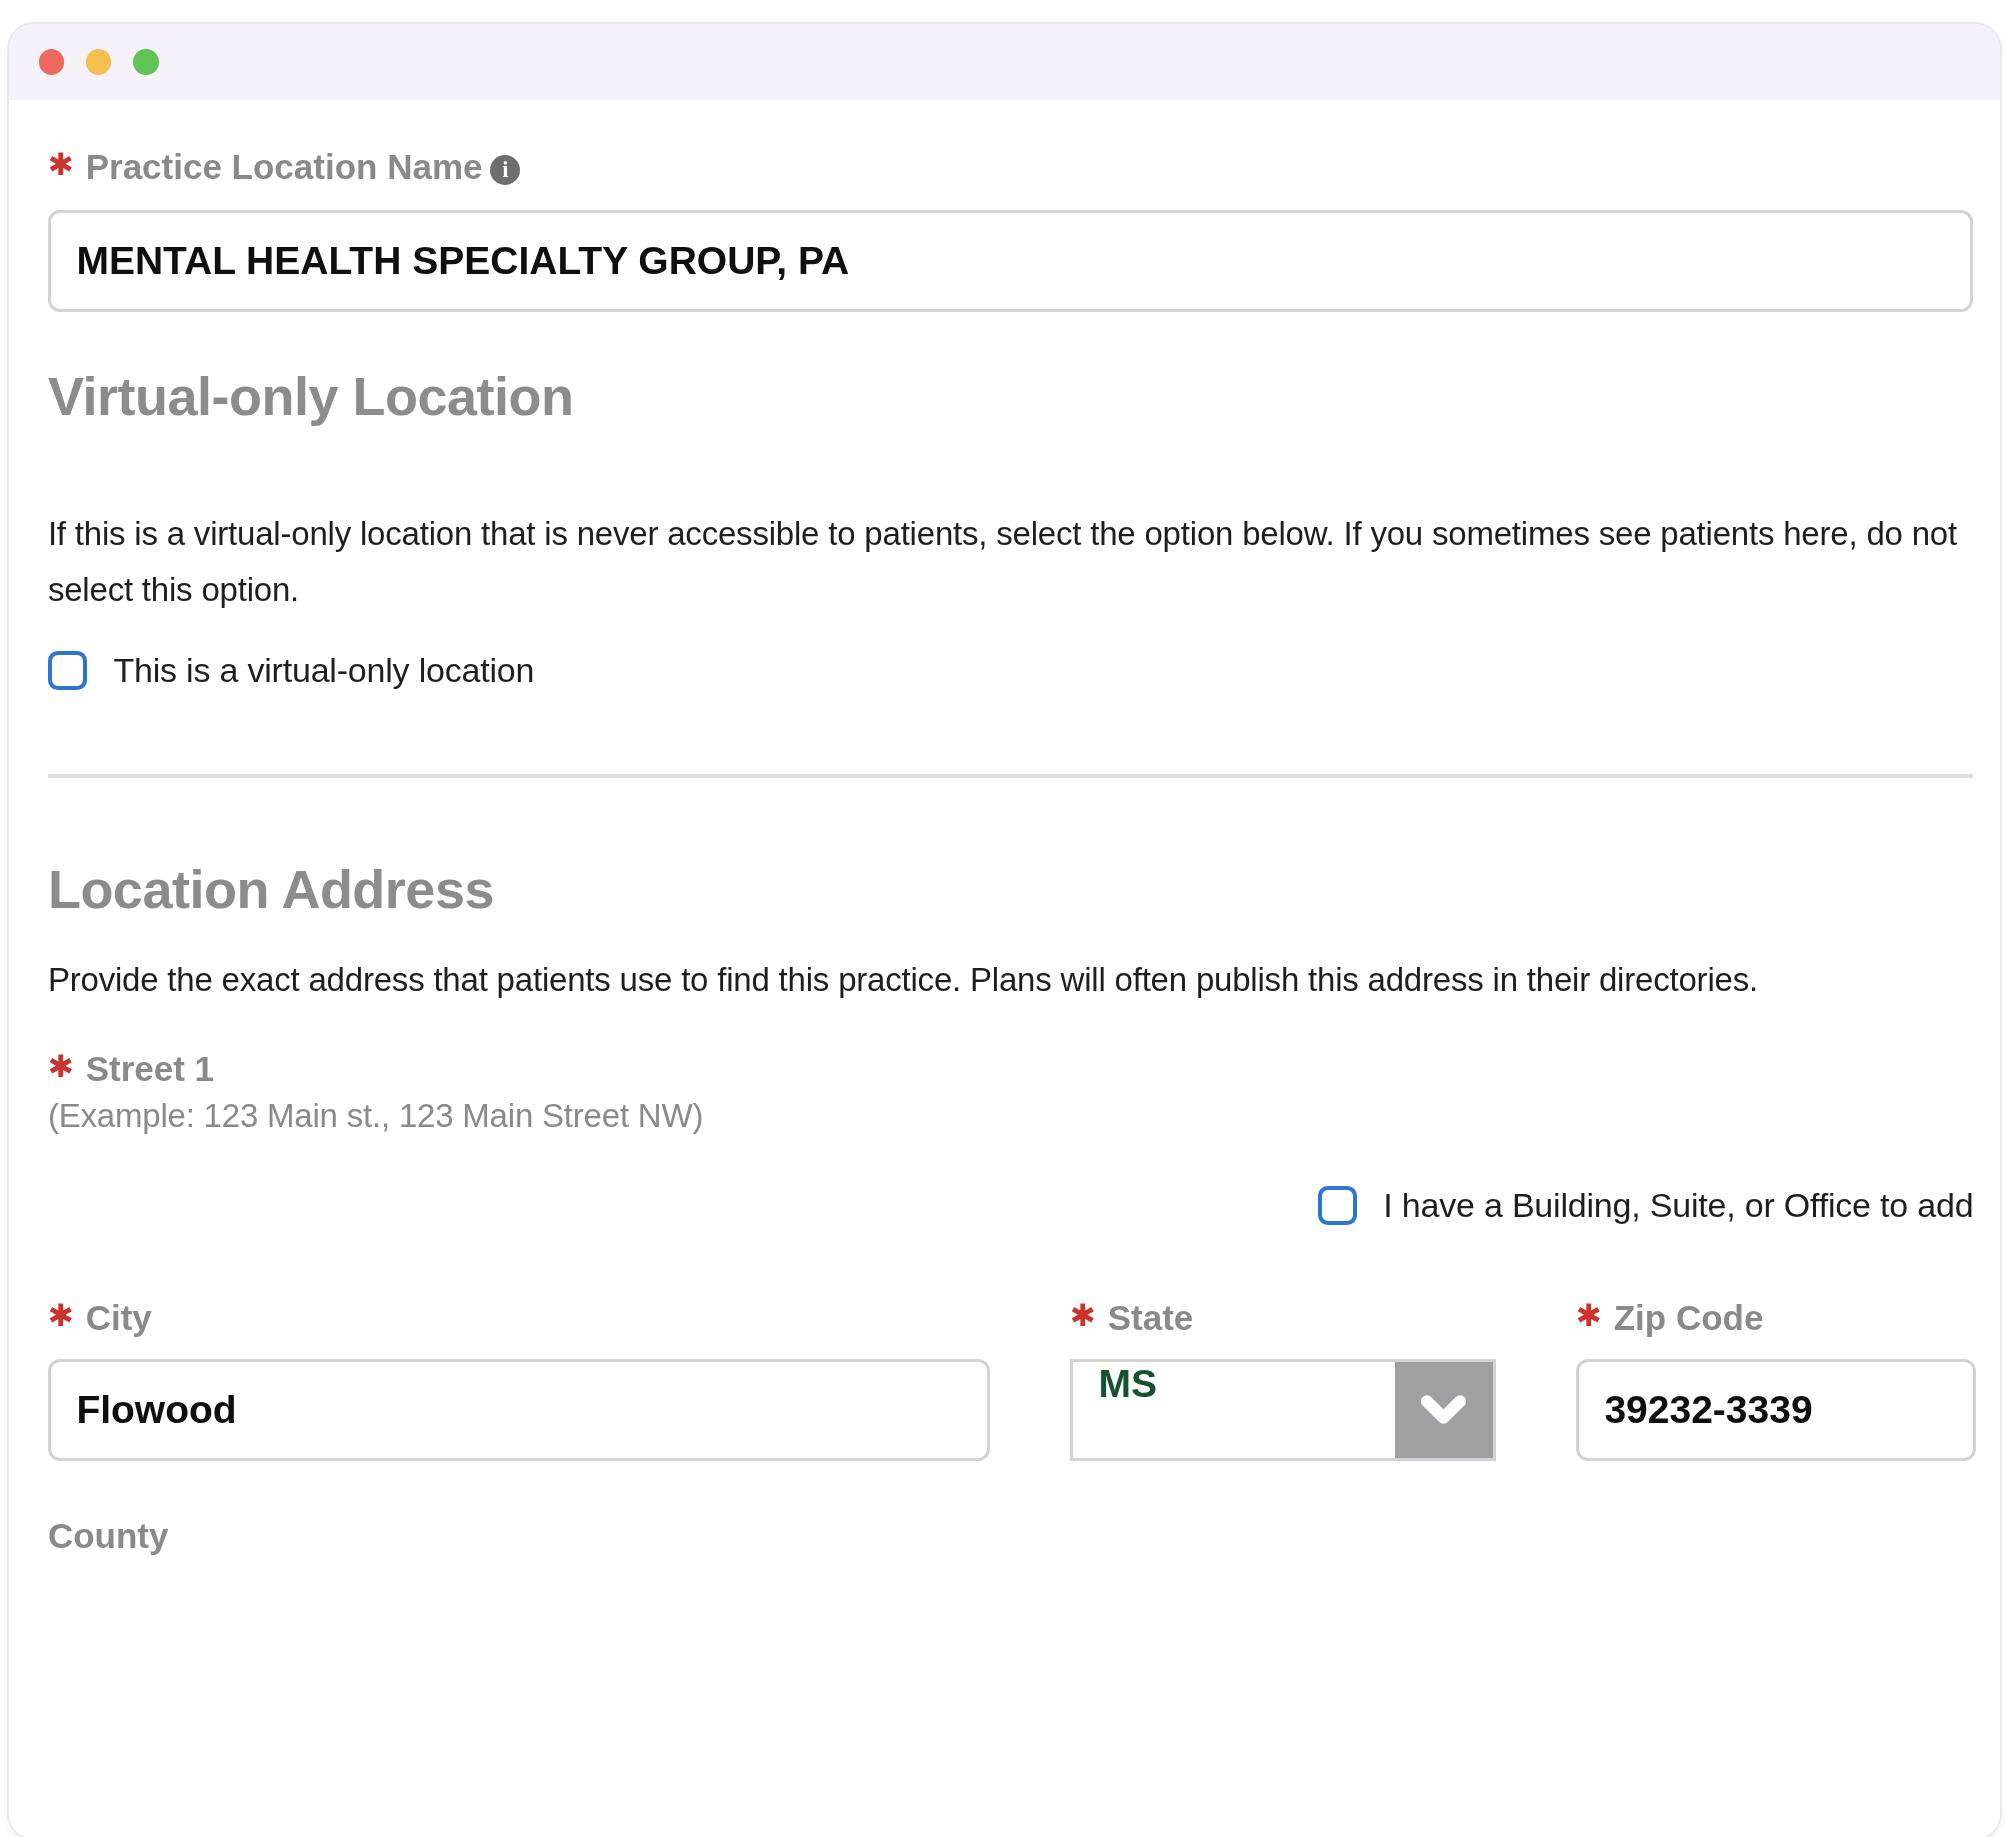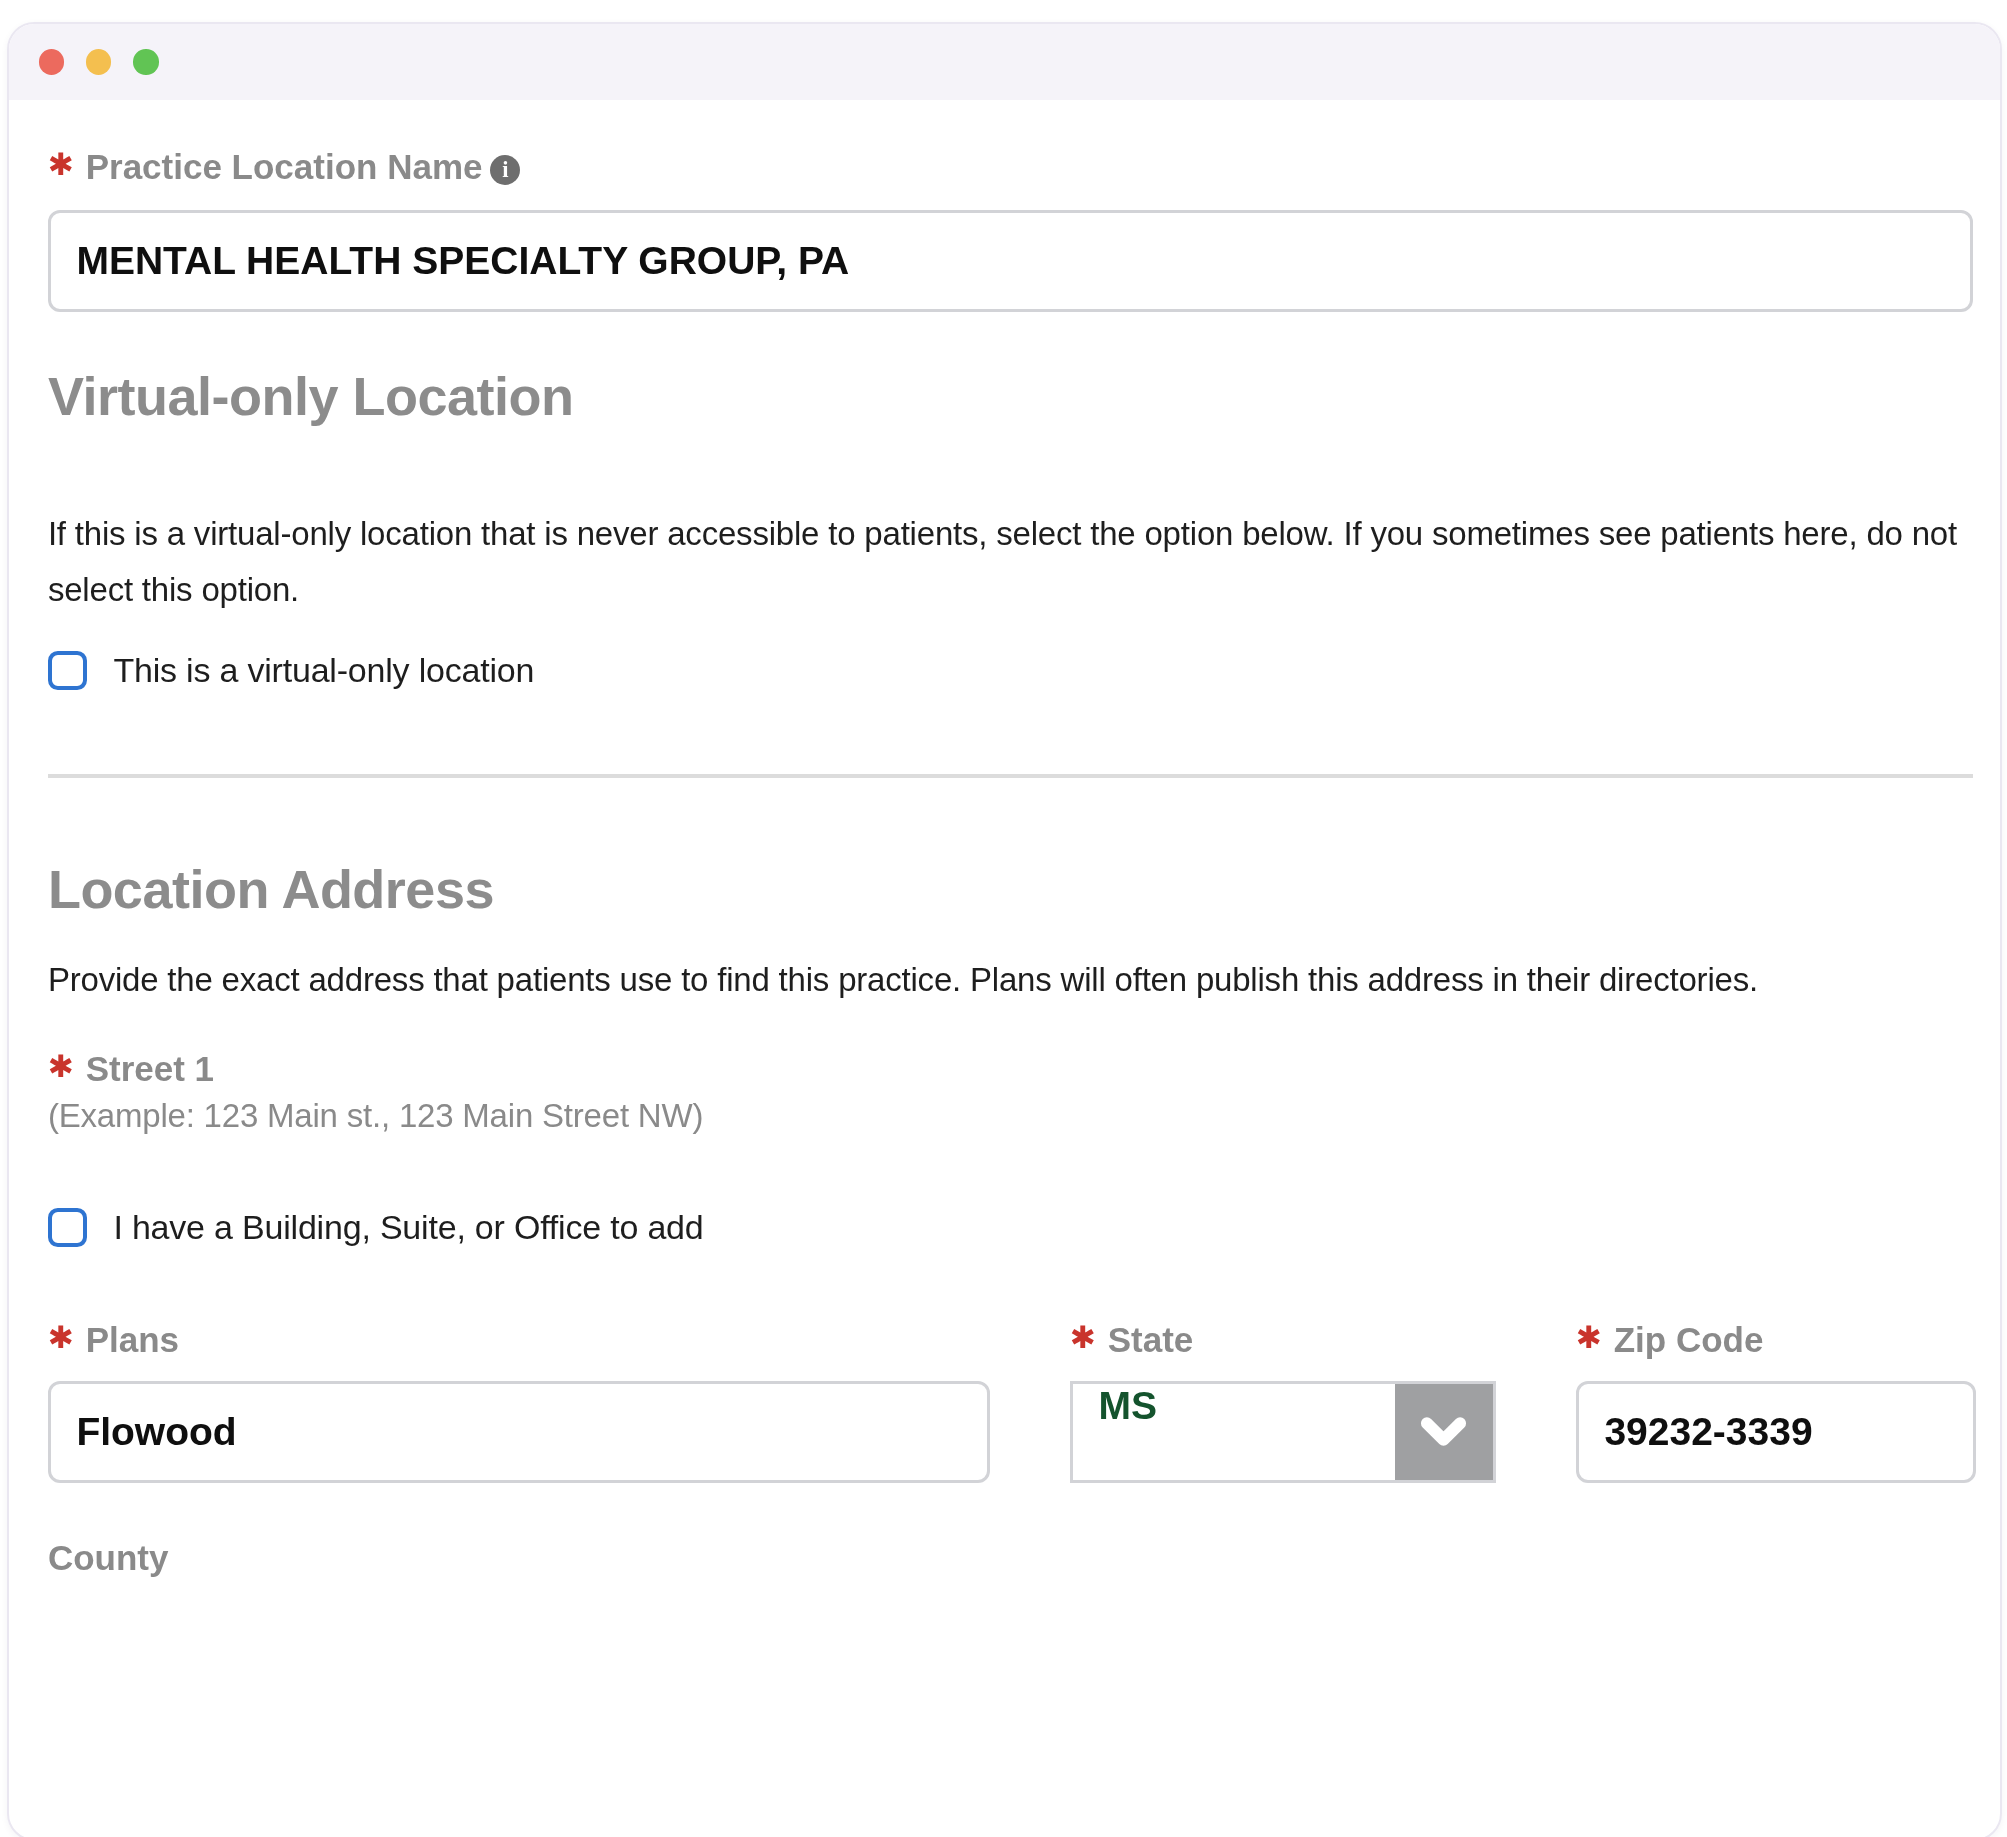--- a/index.html
+++ b/index.html
@@ -52,21 +52,21 @@
   .heading-virtual { margin-top: 57px !important; }
   .heading-address { margin-top: 84px !important; }
   .body-text {
     font-size: 33px; color: #1e1e1e; line-height: 56px; margin: 0;
     max-width: 1929px; letter-spacing: -0.2px;
   }
   .p-virtual { margin-top: 82px; }
   .p-address { margin-top: 35px; }
   .checkbox-row { display: flex; align-items: center; gap: 26.5px; }
   .cb-row-virtual { margin-top: 31px; height: 43px; }
-  .cb-row-building { margin-top: 71px; height: 43px; }
+  .cb-row-building { margin-top: 49px; height: 43px; justify-content: flex-end; }
   .checkbox {
     width: 39px; height: 39px; box-sizing: border-box;
     border: 4.9px solid #2e74d1; border-radius: 9.8px; background: #ffffff;
     flex: 0 0 auto; cursor: pointer;
   }
   .checkbox-label { font-size: 34px; color: #1e1e1e; letter-spacing: -0.2px; }
   .divider { height: 4.9px; background: #dcdcdc; margin-top: 82px; }
 
   .street-label { margin-top: 39px; margin-bottom: 0; }
   .example-text {
@@ -132,21 +132,21 @@
     <div class="example-text">(Example: 123 Main st., 123 Main Street NW)</div>
 
     <div class="checkbox-row cb-row-building">
       <span class="checkbox"></span>
       <span class="checkbox-label">I have a Building, Suite, or Office to add</span>
     </div>
 
     <div class="grid-3">
       <div class="cell">
         <div class="field-label">
-          <span class="req">✱</span><span>Plans</span>
+          <span class="req">✱</span><span>City</span>
         </div>
         <input class="text-input" type="text" readonly="" value="Flowood" style="">
       </div>
       <div class="cell">
         <div class="field-label">
           <span class="req">✱</span><span>State</span>
         </div>
         <div class="select">
           <span>MS</span>
           <span class="chev">

